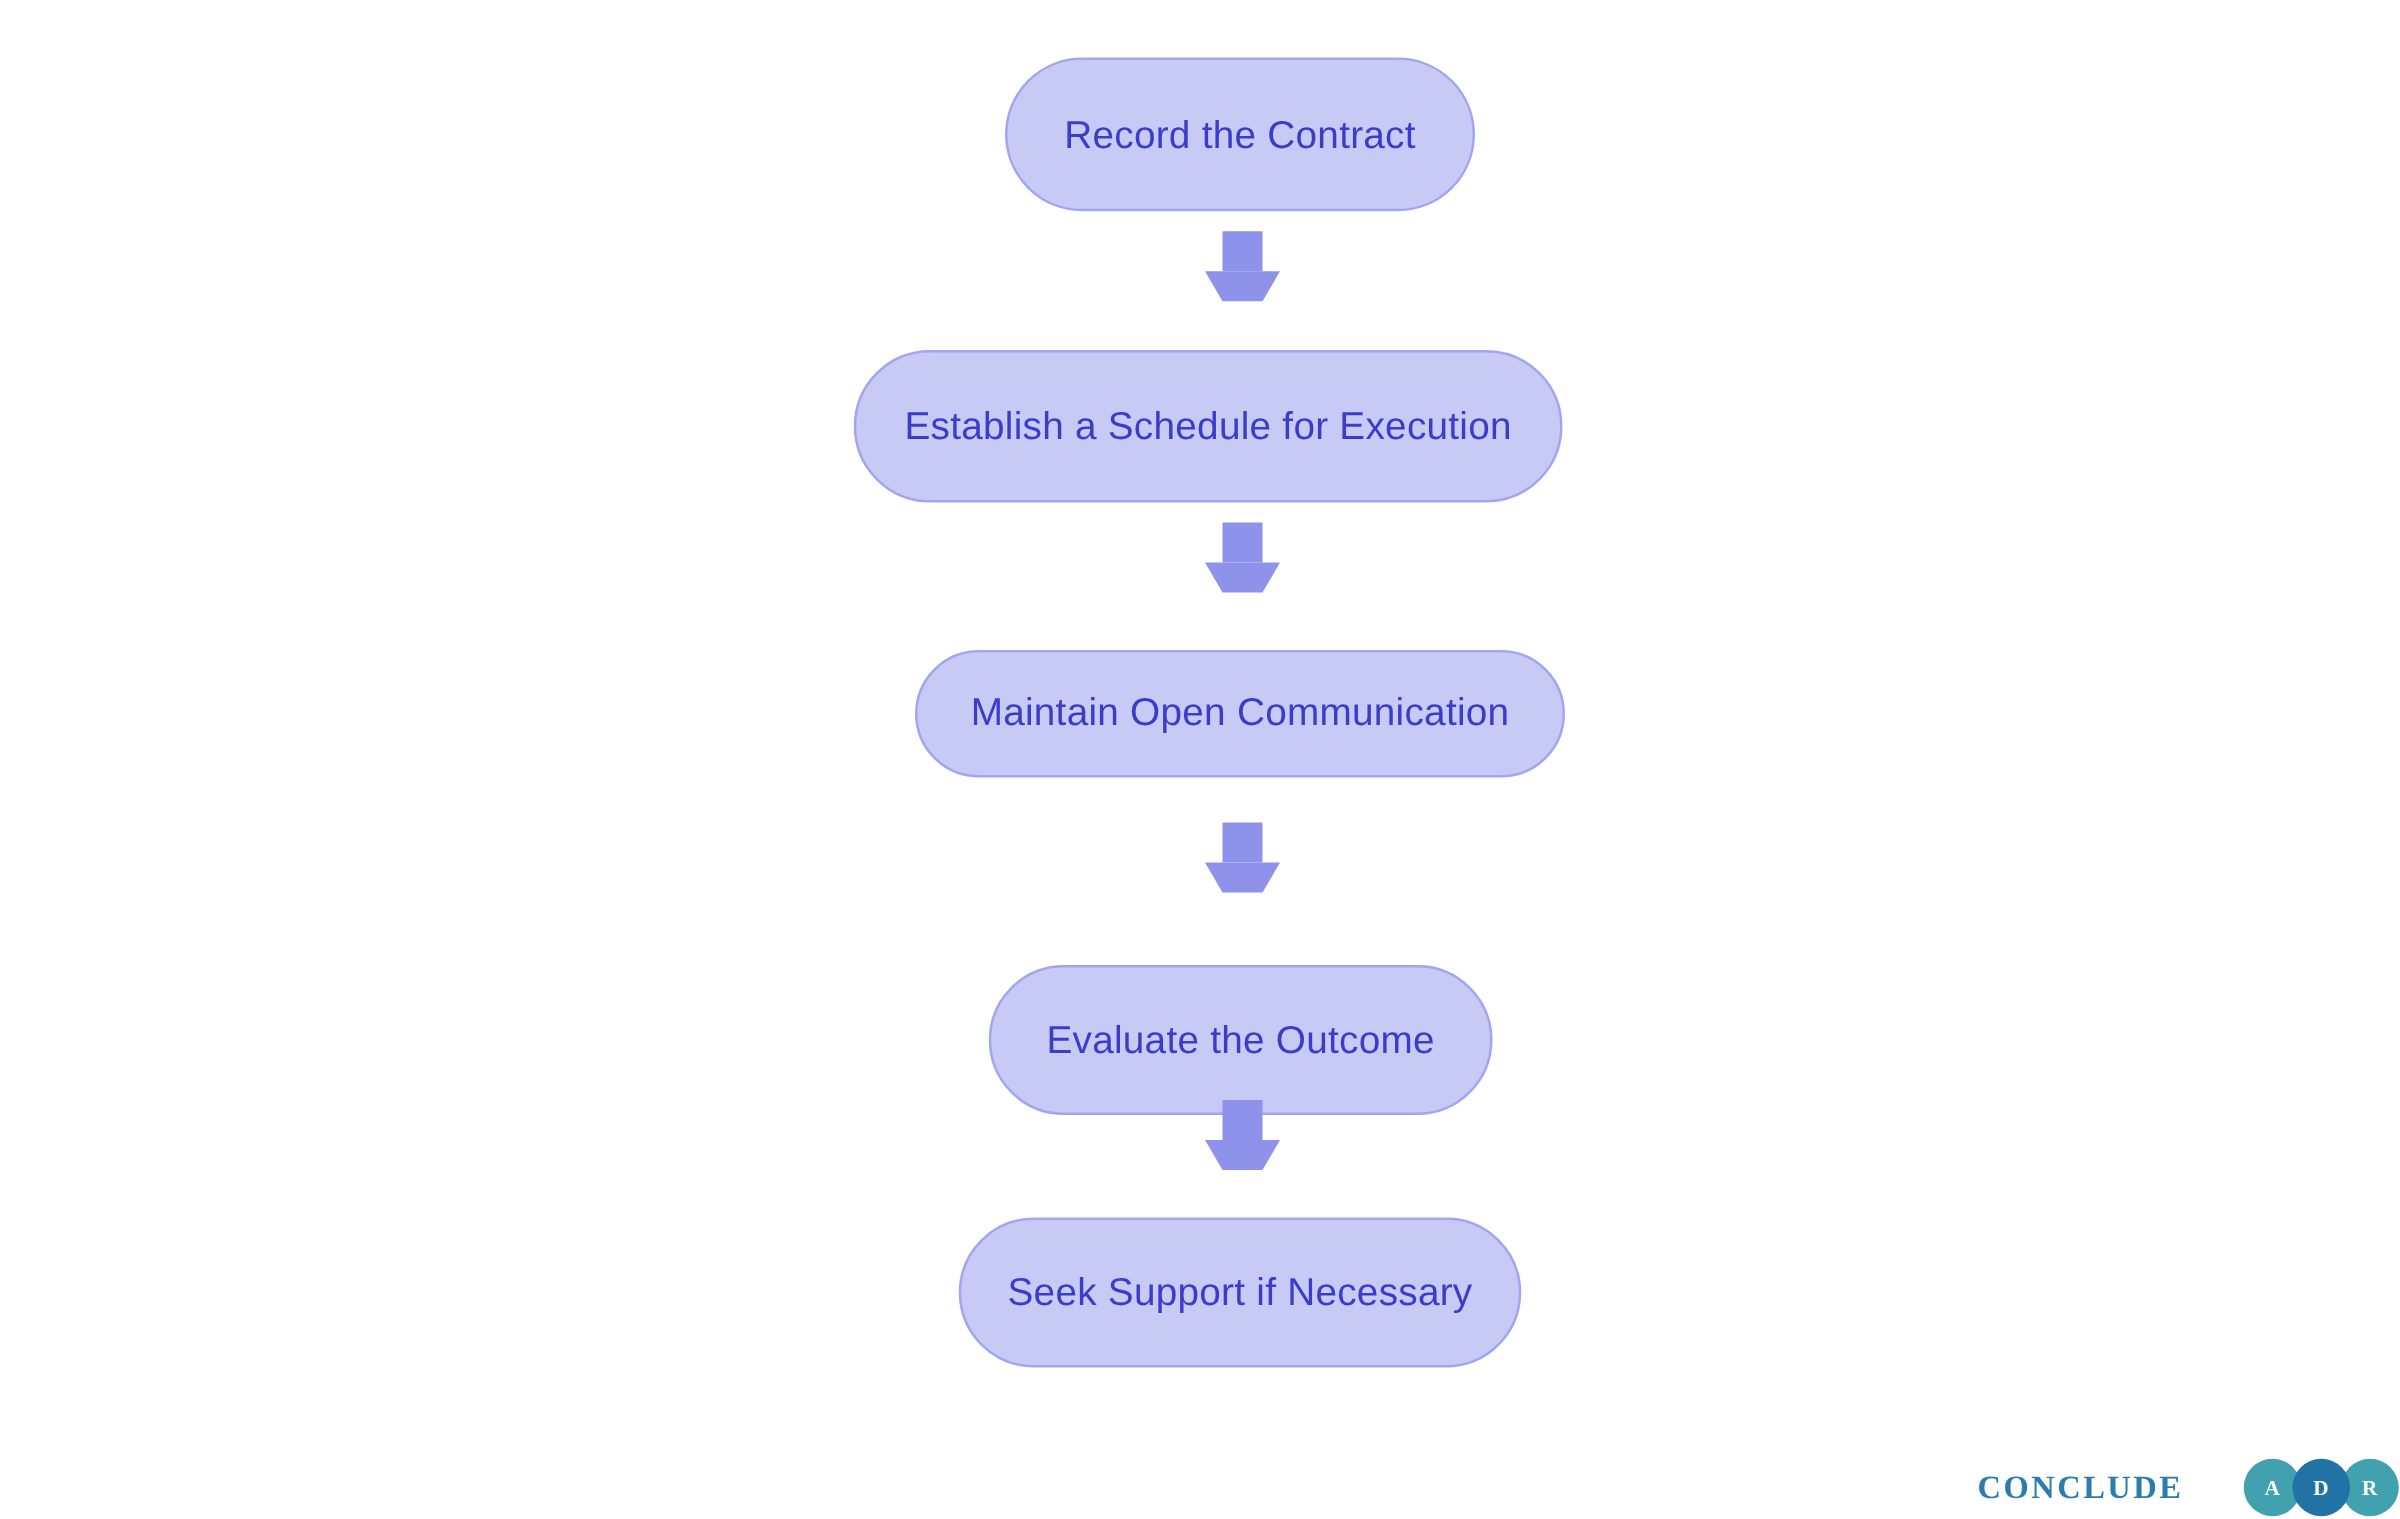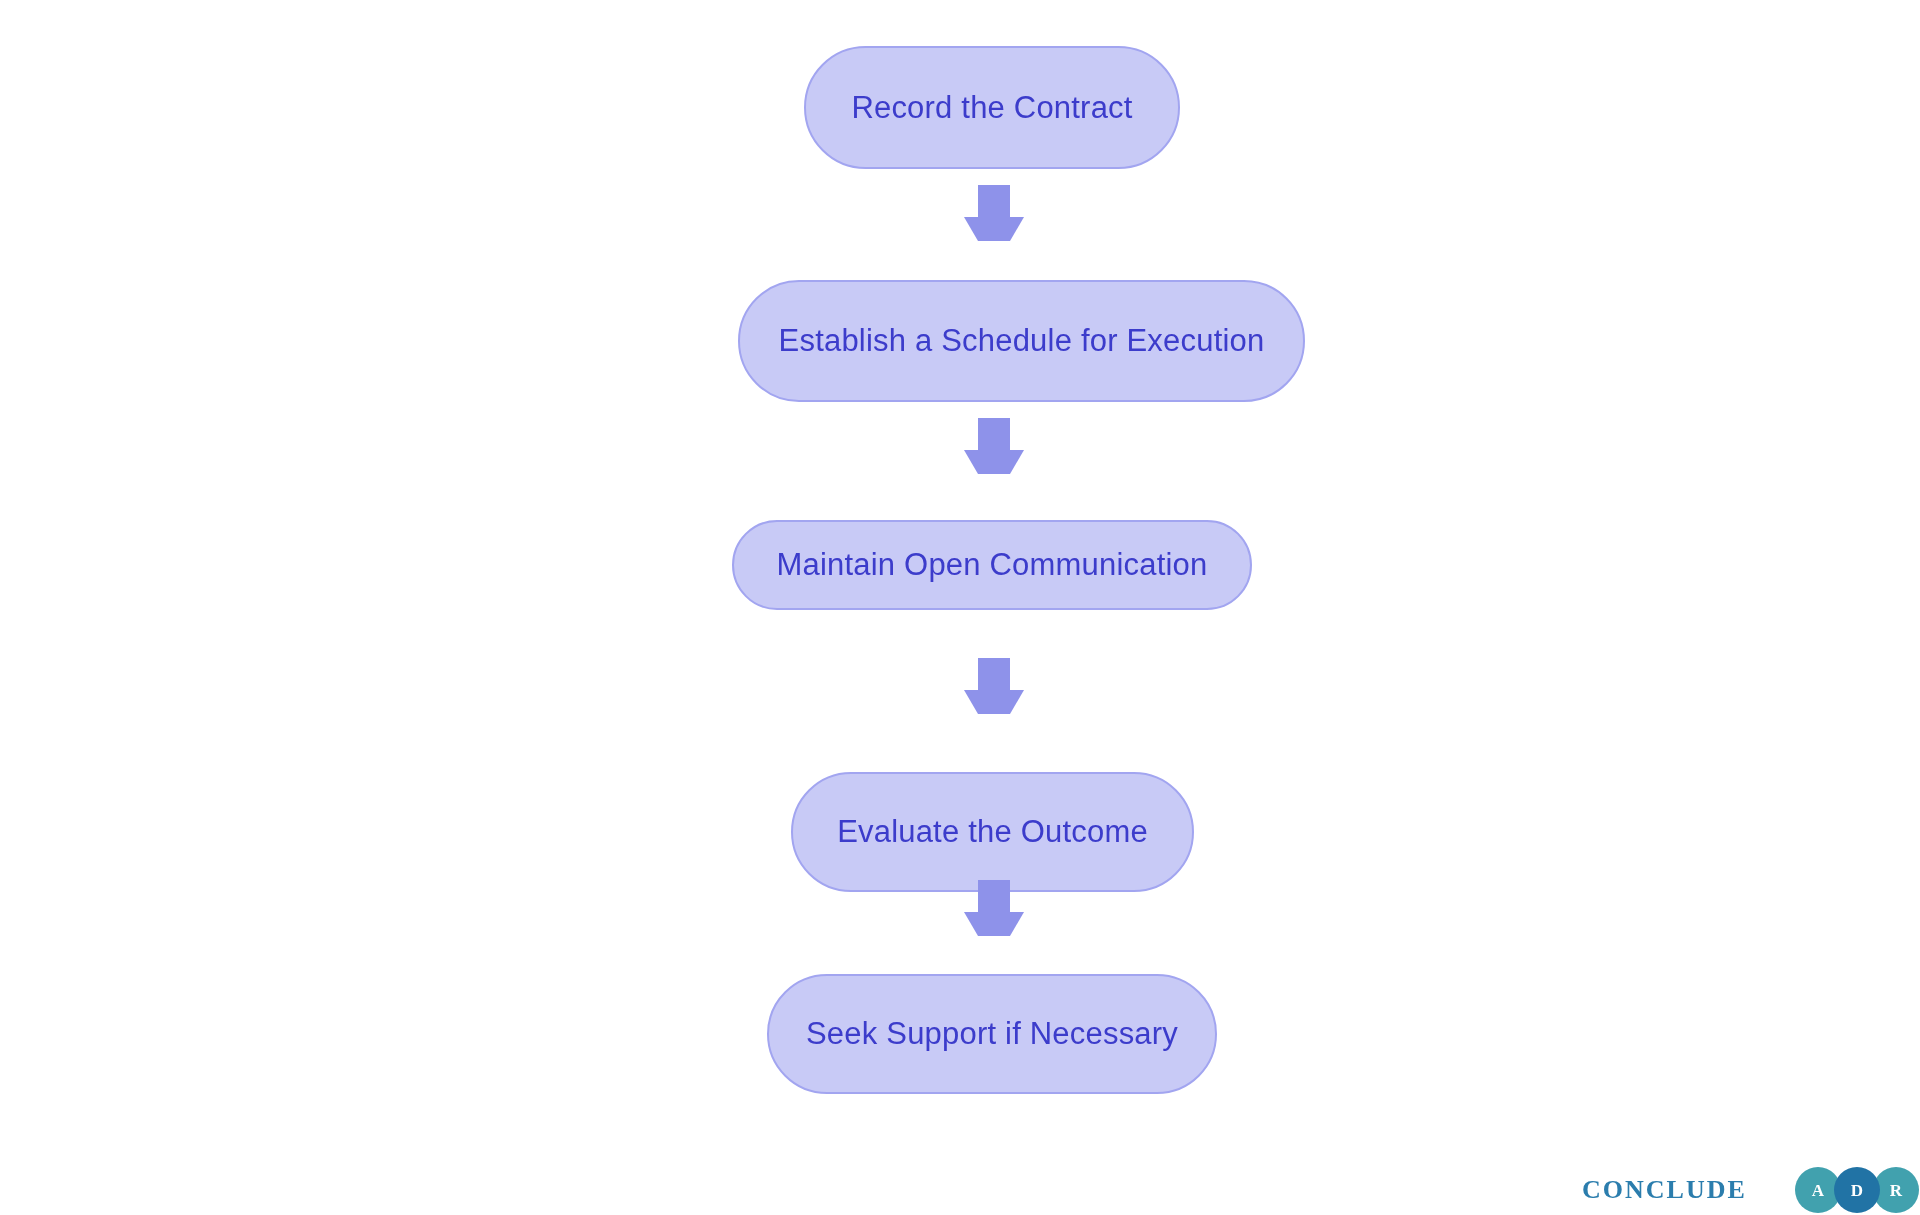--- a/index.html
+++ b/index.html
@@ -31,22 +31,22 @@
     border: 2px solid var(--node-border);
     border-radius: 62px;
   }
   .node-label {
     color: var(--node-text);
     font-size: 31px;
     white-space: nowrap;
     letter-spacing: 0.2px;
   }
   .node-1 { left: 772px; top: 14px;  width: 376px; height: 123px; }
-  .node-2 { left: 706px; top: 248px; width: 567px; height: 122px; }
-  .node-3 { left: 700px; top: 488px; width: 520px; height: 90px; }
+  .node-2 { left: 651px; top: 248px; width: 567px; height: 122px; }
+  .node-3 { left: 700px; top: 488px; width: 520px; height: 102px; align-items: flex-end; }
   .node-4 { left: 759px; top: 740px; width: 403px; height: 120px; }
   .node-5 { left: 735px; top: 942px; width: 450px; height: 120px; text-align: right; }
 
   .arrow {
     position: absolute; left: 946px; width: 28px;
     display: flex; flex-direction: column; align-items: center;
   }
   .arrow-stem { width: 4px; flex: 1 1 auto; background: var(--arrow); }
   .arrow-head {
     width: 0; height: 0; flex: 0 0 auto;

